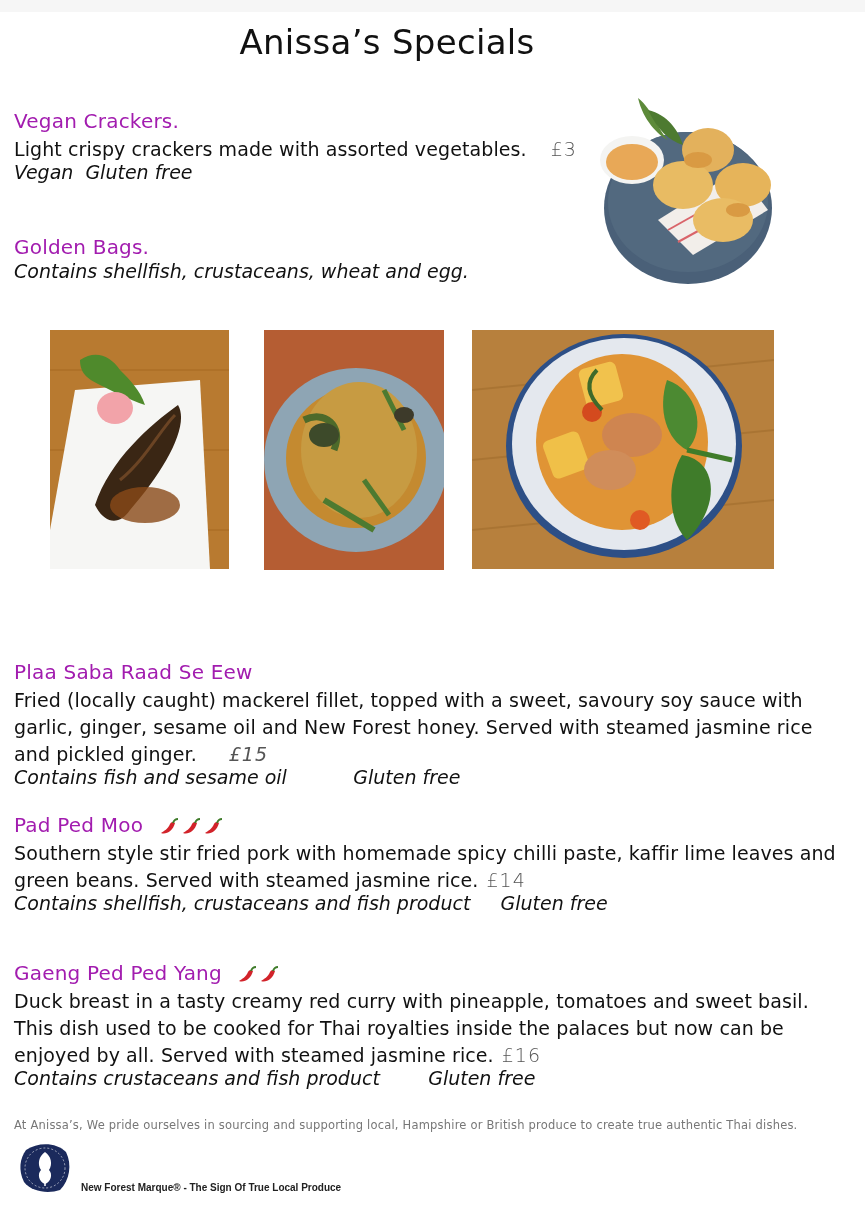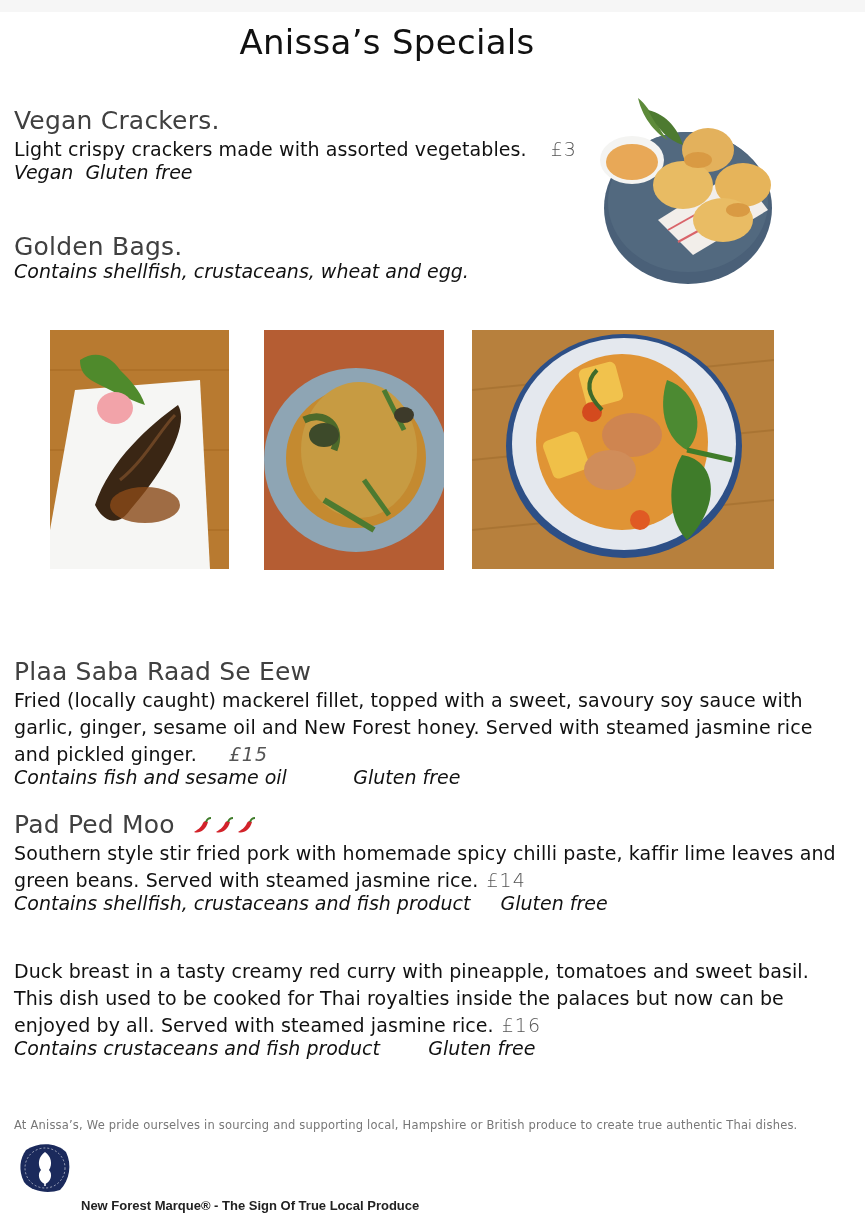--- a/index.html
+++ b/index.html
@@ -8,38 +8,38 @@
 
     .topband { position: absolute; left: 0; top: 0; width: 865px; height: 12px; background: #f6f6f6; }
 
     .title {
       position: absolute; left: 16px; width: 742px; top: 22px; text-align: center;
       font-family: "DejaVu Sans", sans-serif; font-size: 34px; font-weight: normal;
       letter-spacing: 0.3px; color: #111;
     }
 
     .item { position: absolute; left: 14px; }
-    .item-name { font-size: 25px; line-height: 30px; color: #404040; letter-spacing: 0.2px; white-space: nowrap; }
+    .item-name { font-size: 20px; line-height: 30px; color: #a21caf; letter-spacing: 0.2px; white-space: nowrap; }
     .item-desc { font-size: 19px; line-height: 27px; color: #111; letter-spacing: 0.1px; }
     .item-note { font-size: 19px; line-height: 18px; font-style: italic; color: #111; white-space: pre; }
     .price { color: #555; font-weight: 300; letter-spacing: 1px; margin-left: 8px; }
 
     .chilis { display: inline-flex; gap: 0; margin-left: 8px; vertical-align: middle; }
     .chili { width: 22px; height: 20px; display: inline-block; }
 
     .photo { position: absolute; overflow: hidden; }
 
     .footer-text {
       position: absolute; left: 14px; top: 1118px; font-size: 11.5px; color: #777;
       letter-spacing: 0.2px; white-space: nowrap; text-align: right;
     }
     .marque-logo { position: absolute; left: 18px; top: 1140px; width: 54px; height: 54px; }
     .marque-text {
       position: absolute; left: 81px; top: 1182px; font-family: "Liberation Sans", sans-serif;
-      font-size: 13px; font-weight: bold; color: #222; white-space: nowrap; margin-top: 16px;
+      font-size: 10px; font-weight: bold; color: #222; white-space: nowrap;
     }
   </style>
 </head>
 <body>
 
 <div class="topband"></div>
 
 <h1 class="title">Anissa’s Specials</h1>
 
 <div class="item" style="top:106px; width:580px;">
@@ -149,20 +149,33 @@
         </svg>
     </span>
   </div>
   <div class="item-desc">
     <span>Southern style stir fried pork with homemade spicy chilli paste, kaffir lime leaves and green beans. Served with steamed jasmine rice.</span><span class="price">£14</span>
   </div>
   <div class="item-note">Contains shellfish, crustaceans and fish product     Gluten free</div>
 </div>
 
 <div class="item" style="top:958px; width:820px;">
+  <div class="item-name">
+    <span>Gaeng Ped Ped Yang</span>
+    <span class="chilis">
+      <svg class="chili" viewBox="0 0 22 20">
+          <path d="M3 16 C8 18, 15 14, 17 6 C15 4, 13 5, 12 7 C10 12, 6 14, 3 16Z" fill="#d2232a"></path>
+          <path d="M15 6 C16 3, 18 2, 20 2" stroke="#3f7c2a" stroke-width="2" fill="none"></path>
+        </svg>
+      <svg class="chili" viewBox="0 0 22 20">
+          <path d="M3 16 C8 18, 15 14, 17 6 C15 4, 13 5, 12 7 C10 12, 6 14, 3 16Z" fill="#d2232a"></path>
+          <path d="M15 6 C16 3, 18 2, 20 2" stroke="#3f7c2a" stroke-width="2" fill="none"></path>
+        </svg>
+    </span>
+  </div>
   <div class="item-desc">
     <span>Duck breast in a tasty creamy red curry with pineapple, tomatoes and sweet basil. This dish used to be cooked for Thai royalties inside the palaces but now can be enjoyed by all. Served with steamed jasmine rice.</span><span class="price">£16</span>
   </div>
   <div class="item-note">Contains crustaceans and fish product        Gluten free</div>
 </div>
 
 <div class="footer-text">At Anissa’s, We pride ourselves in sourcing and supporting local, Hampshire or British produce to create true authentic Thai dishes.</div>
 
 <svg class="marque-logo" viewBox="0 0 54 54">
   <path d="M8 10 C20 2, 38 2, 48 12 C54 24, 52 40, 42 50 C30 54, 14 52, 6 42 C0 30, 2 18, 8 10Z" fill="#1b2a5c"></path>

